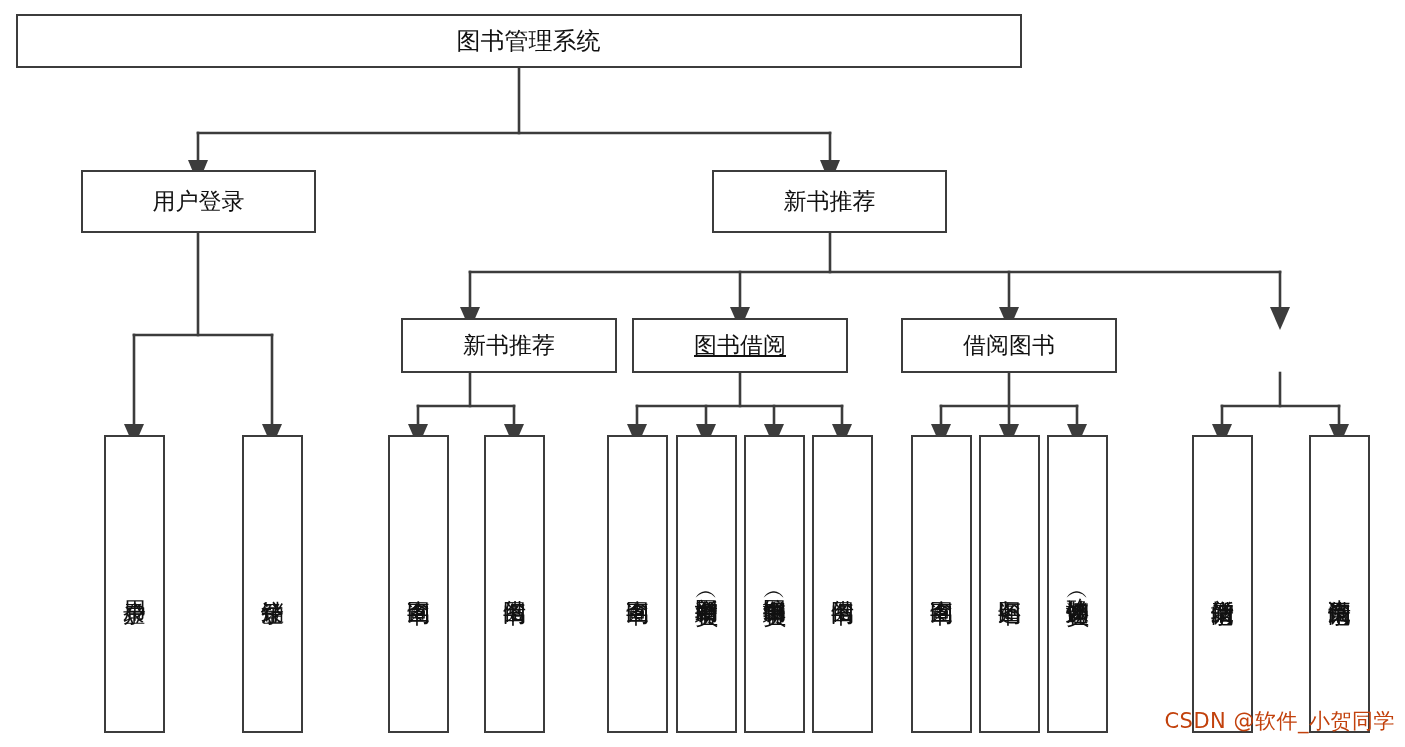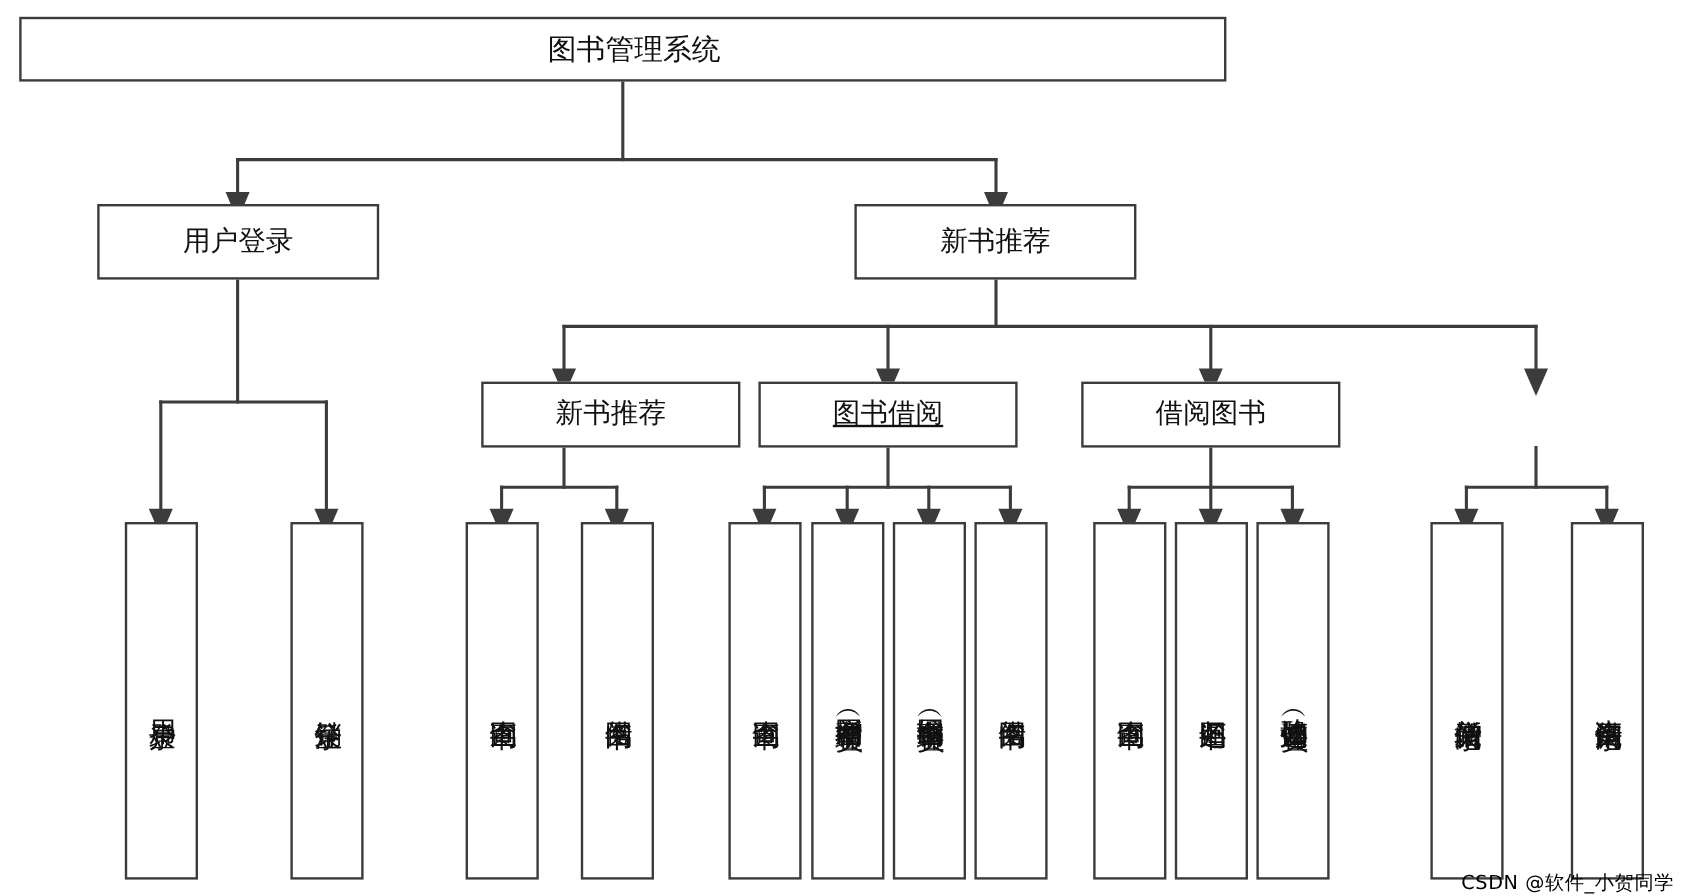--- a/index.html
+++ b/index.html
@@ -55,23 +55,23 @@
     white-space: nowrap;
   }
   .node-leaf .leaf-text {
     writing-mode: vertical-rl;
     text-orientation: upright;
     display: block;
   }
   .watermark {
     position: absolute;
     right: 10px;
-    bottom: 0;
-    font-size: 16px;
-    color: #000000;
+    bottom: 12px;
+    font-size: 21px;
+    color: #c2410c;
     letter-spacing: 0.5px;
     white-space: nowrap;
     pointer-events: none;
   }
 </style>
 </head>
 <body>
 
 <div id="canvas">
 

